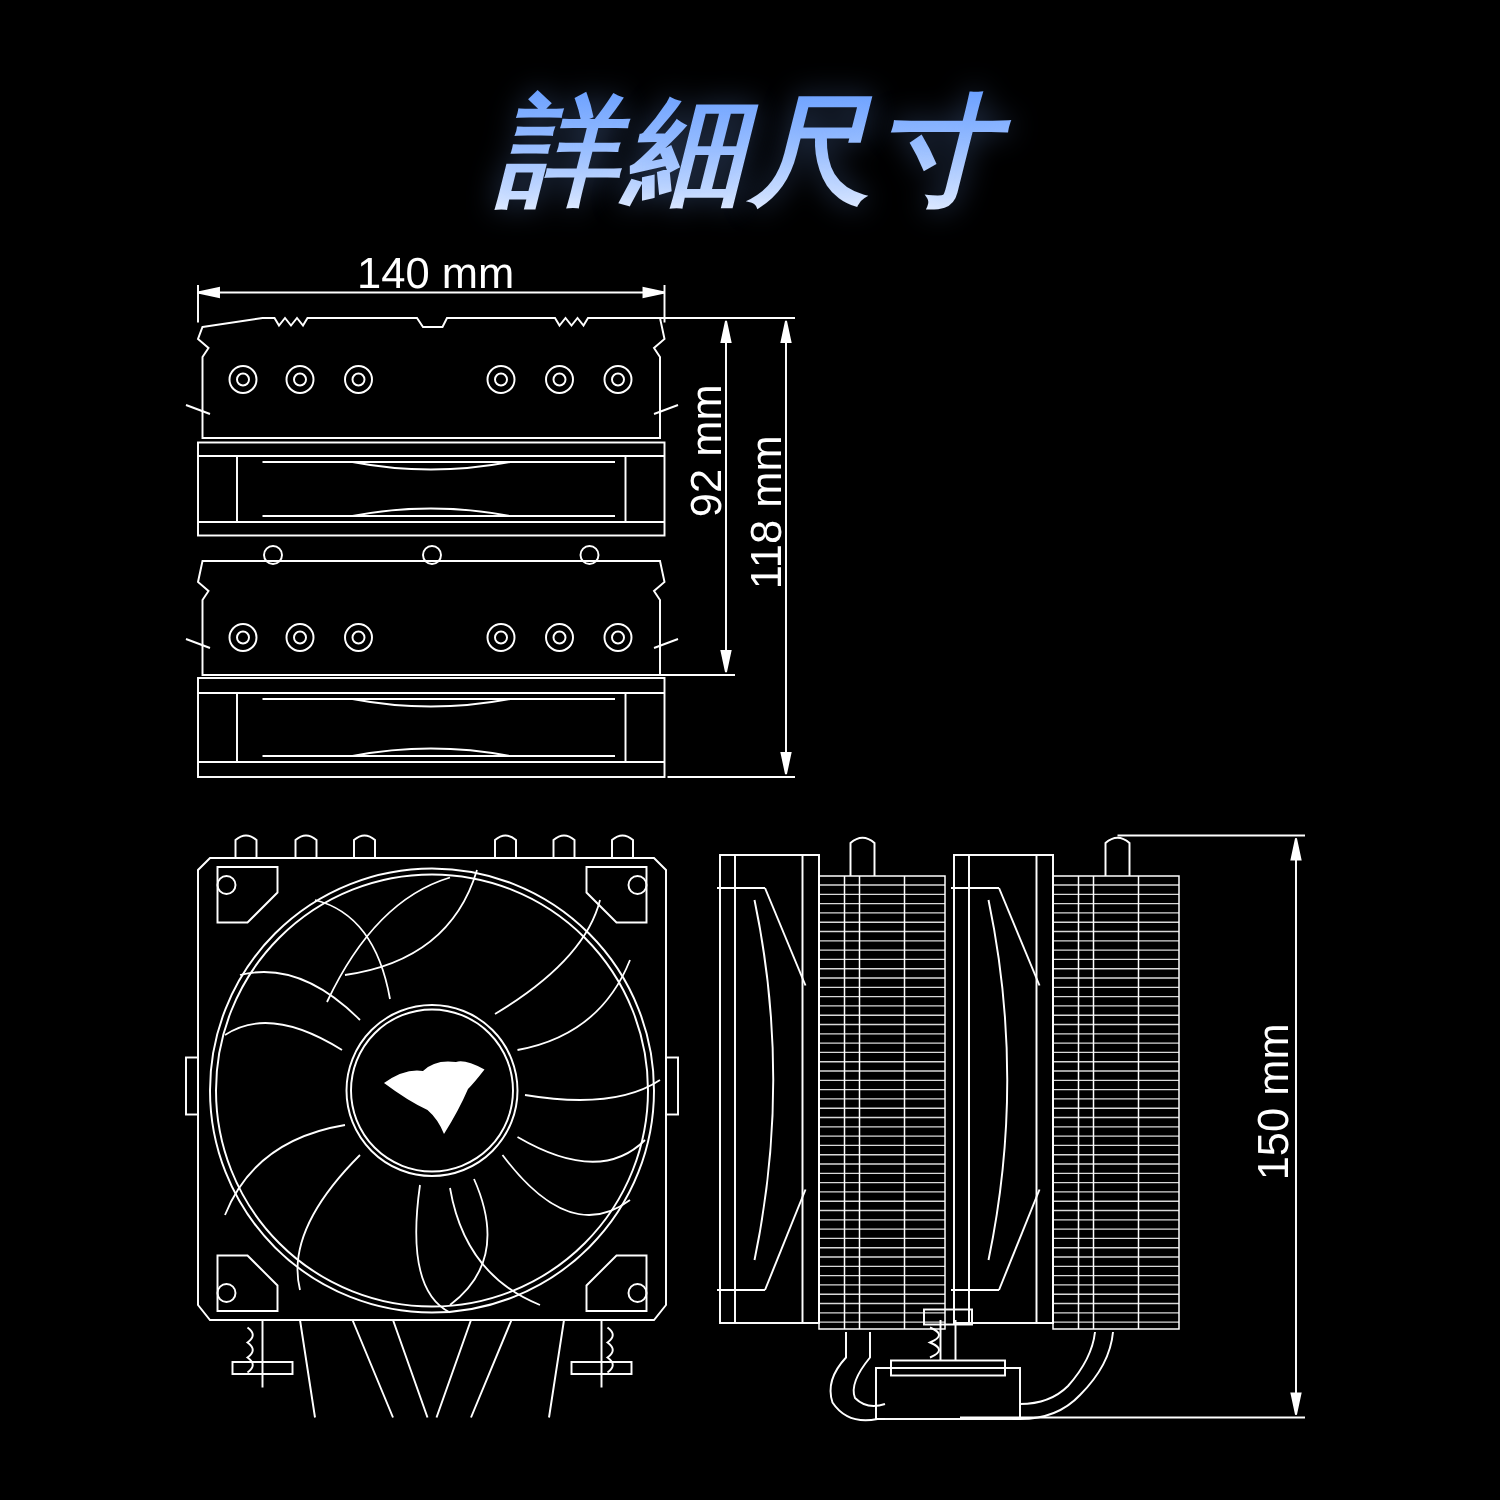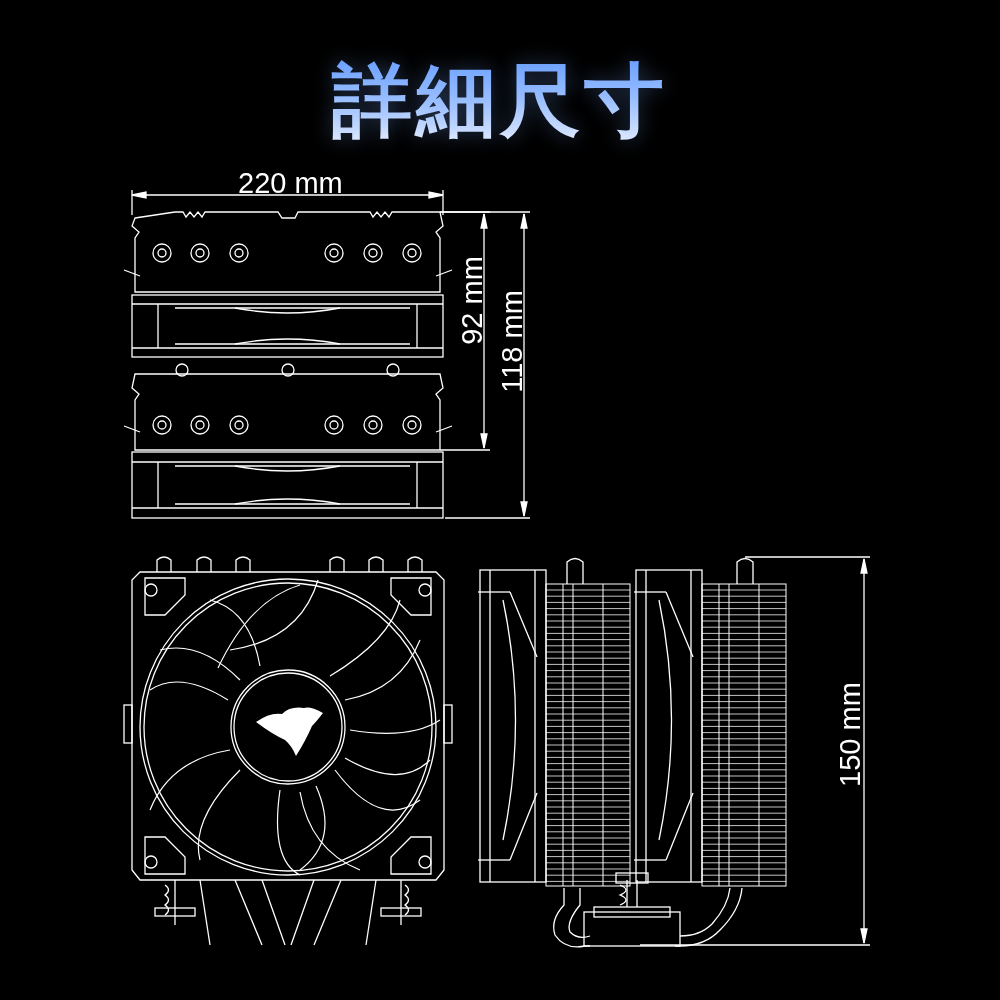--- a/index.html
+++ b/index.html
@@ -3,20 +3,21 @@
 <meta charset="utf-8">
 <style>
   html, body { margin:0; padding:0; background:#000; }
   body { width:1000px; height:1000px; position:relative; overflow:hidden; font-family:"Liberation Sans", sans-serif; }
   .title {
     position:absolute; left:0; top:48px; width:1000px; text-align:center;
     font-family:"DejaVu Sans", sans-serif; font-weight:bold; font-size:80px; letter-spacing:4px;
     background:linear-gradient(180deg,#5b96ff 0%,#9cc0ff 45%,#ffffff 100%);
     -webkit-background-clip:text; background-clip:text; color:transparent;
     text-shadow:0 0 20px rgba(120,170,255,0.35);
+    font-style:italic;
   }
   svg.drawing { position:absolute; left:0; top:0; }
   .dim-label { position:absolute; color:#fff; font-size:29px; font-family:"Liberation Sans", sans-serif; white-space:nowrap; }
   .rot { transform-origin:center center; transform:rotate(-90deg); }
 </style>
 </head>
 <body>
 
 <div class="title">詳細尺寸</div>
 
@@ -308,16 +309,16 @@
     <path d="M730 888 Q728 906 712 924 Q700 936 680 936"></path>
 
     <rect x="584" y="912" width="96" height="34"></rect>
     <rect x="594" y="907" width="76" height="10"></rect>
     <path d="M627 880 L627 907 M637 880 L637 907"></path>
     <path d="M620 885 Q632 890 620 895 Q632 900 620 905"></path>
     <rect x="616" y="873" width="32" height="10"></rect>
   </g>
 </svg>
 
-<div class="dim-label" style="left:238px; top:167px;">220 mm</div>
+<div class="dim-label" style="left:238px; top:167px;">140 mm</div>
 <div class="dim-label rot" style="left:422px; top:284px; width:100px; text-align:center;">92 mm</div>
 <div class="dim-label rot" style="left:452px; top:325px; width:120px; text-align:center;">118 mm</div>
 <div class="dim-label rot" style="left:790px; top:718px; width:120px; text-align:center;">150 mm</div>
 
 </body></html>

